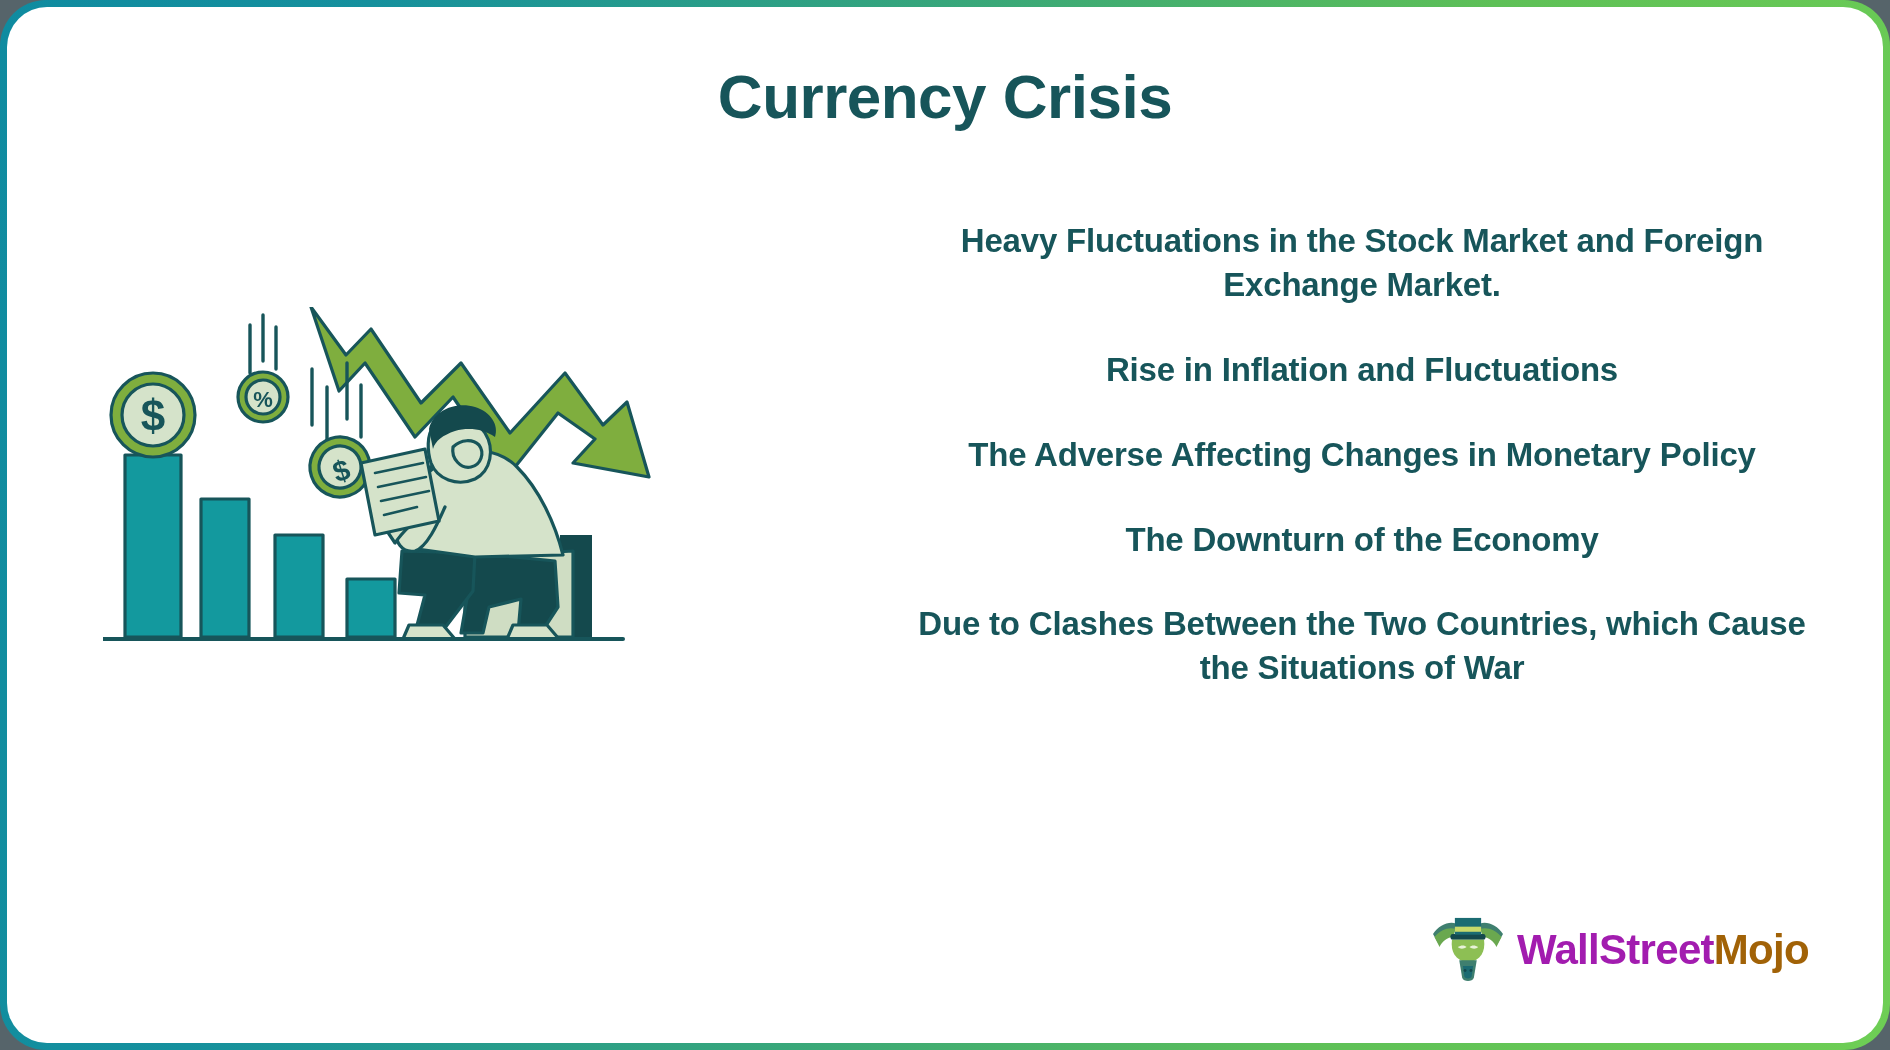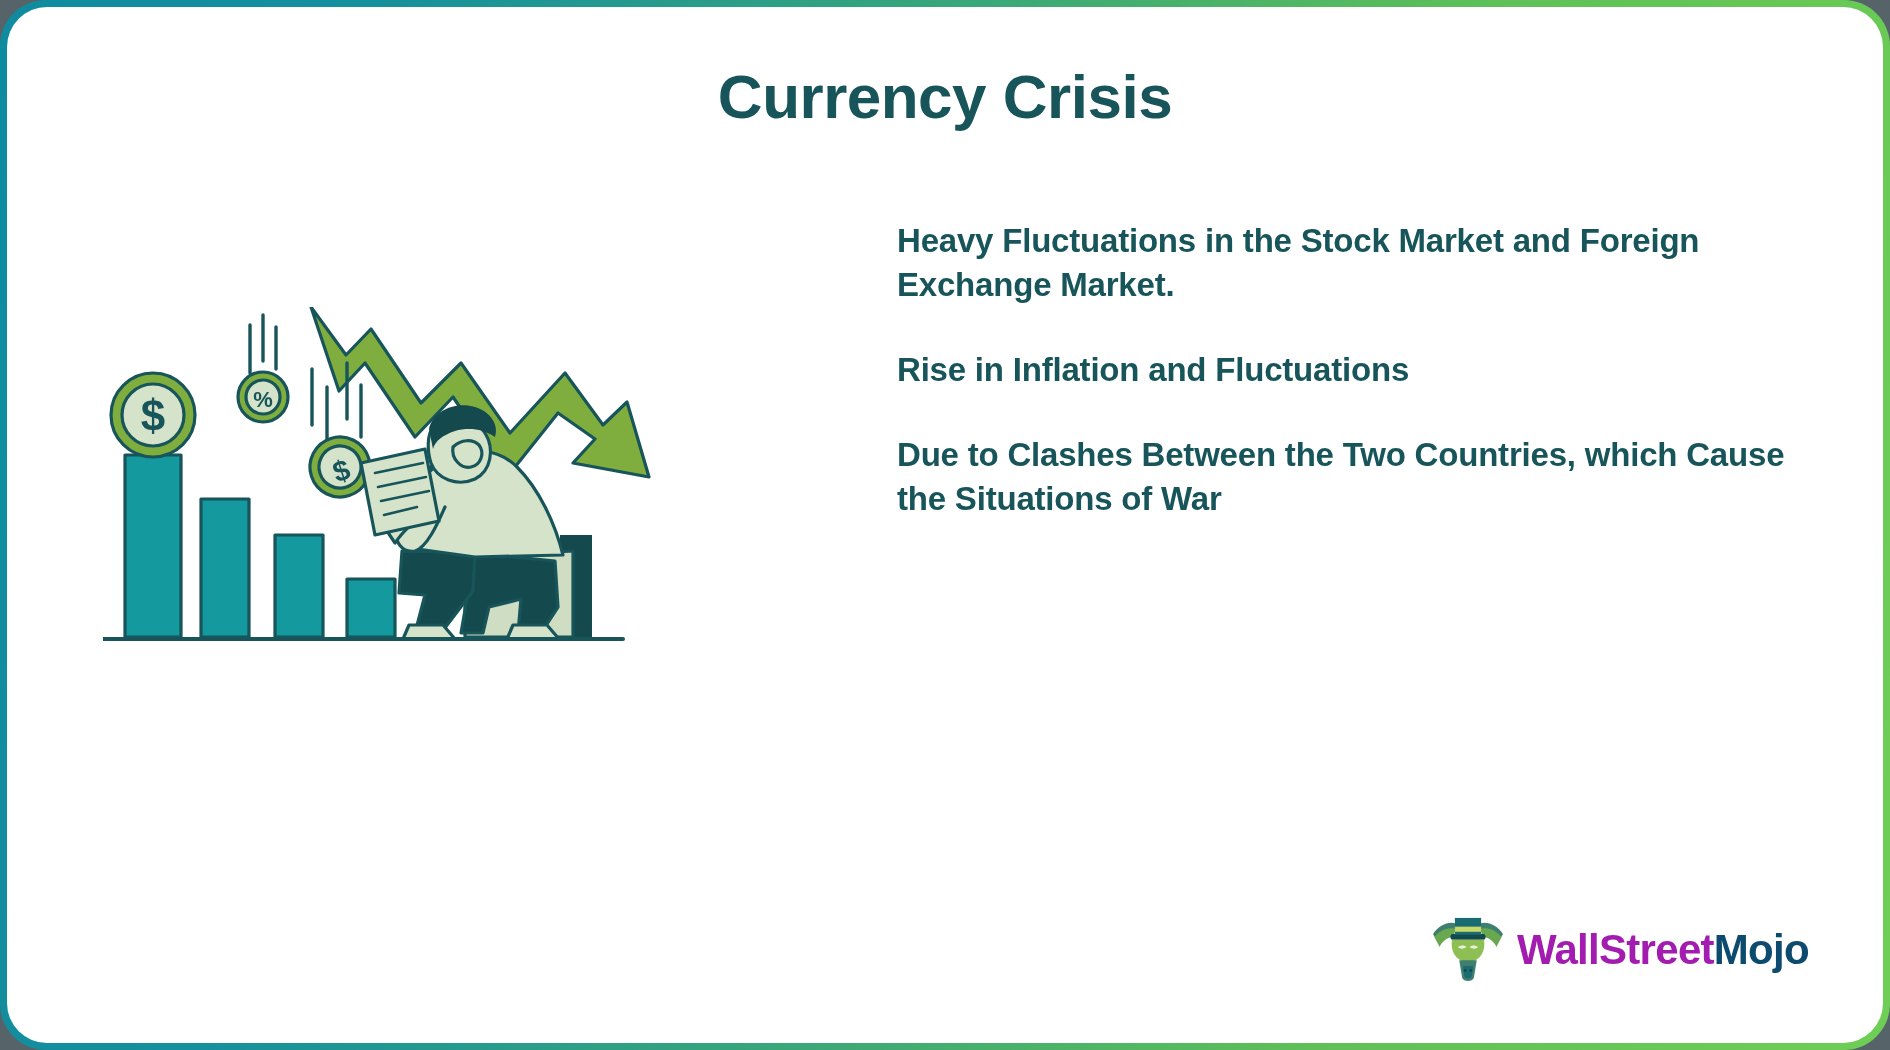--- a/index.html
+++ b/index.html
@@ -42,20 +42,21 @@
     left:96px; top:300px;
     width:690px; height:460px;
   }
   .illustration svg{ display:block; width:100%; height:100%; }
 
   
   .points{
     position:absolute;
     left:890px; top:212px;
     width:930px;
+    text-align:center;
   }
   .point{
     color:#17555a;
     font-size:33px;
     font-weight:bold;
     line-height:1.33;
     letter-spacing:-0.2px;
     margin-bottom:41px;
   }
   .point:last-child{ margin-bottom:0; }
@@ -71,21 +72,21 @@
   .logo-mark{ width:74px; height:70px; flex:0 0 auto; }
   .logo-mark svg{ display:block; width:100%; height:100%; }
   .logo-text{
     font-size:42px;
     font-weight:bold;
     letter-spacing:-0.7px;
     white-space:nowrap;
     font-family:"Liberation Sans", sans-serif;
   }
   .logo-text .ws{ color:#a21caf; }
-  .logo-text .mj{ color:#0c4a6e; }
+  .logo-text .mj{ color:#a16207; }
 </style>
 </head>
 <body>
 
 <div class="card-frame">
   <div class="card">
 
     <div class="title">Currency Crisis</div>
 
     <div class="illustration">
@@ -190,20 +191,22 @@
           </g>
         </g>
 
         <line x1="0" y1="332" x2="520" y2="332" stroke="#17555a" stroke-width="4" stroke-linecap="round"></line>
       </svg>
     </div>
 
     <div class="points">
       <div class="point">Heavy Fluctuations in the Stock Market and Foreign Exchange Market.</div>
       <div class="point">Rise in Inflation and Fluctuations</div>
+      <div class="point">The Adverse Affecting Changes in Monetary Policy</div>
+      <div class="point">The Downturn of the Economy</div>
       <div class="point">Due to Clashes Between the Two Countries, which Cause the Situations of War</div>
     </div>
 
     <div class="logo">
       <span class="logo-mark">
         <svg viewBox="0 0 100 96" xmlns="http://www.w3.org/2000/svg">
 
           <path d="M2,26 C10,14 24,8 34,12 L30,26 C22,26 14,32 10,40 Z" fill="#3f7f6f"></path>
           <path d="M4,30 C12,20 24,16 33,19 L30,30 C22,30 14,36 11,44 Z" fill="#6aa84f"></path>
 

